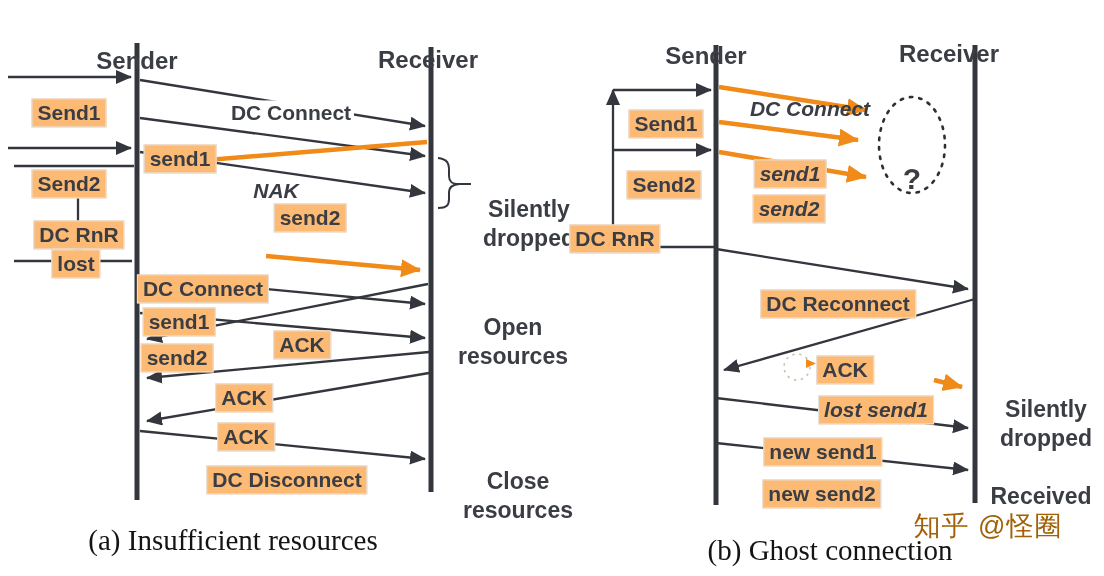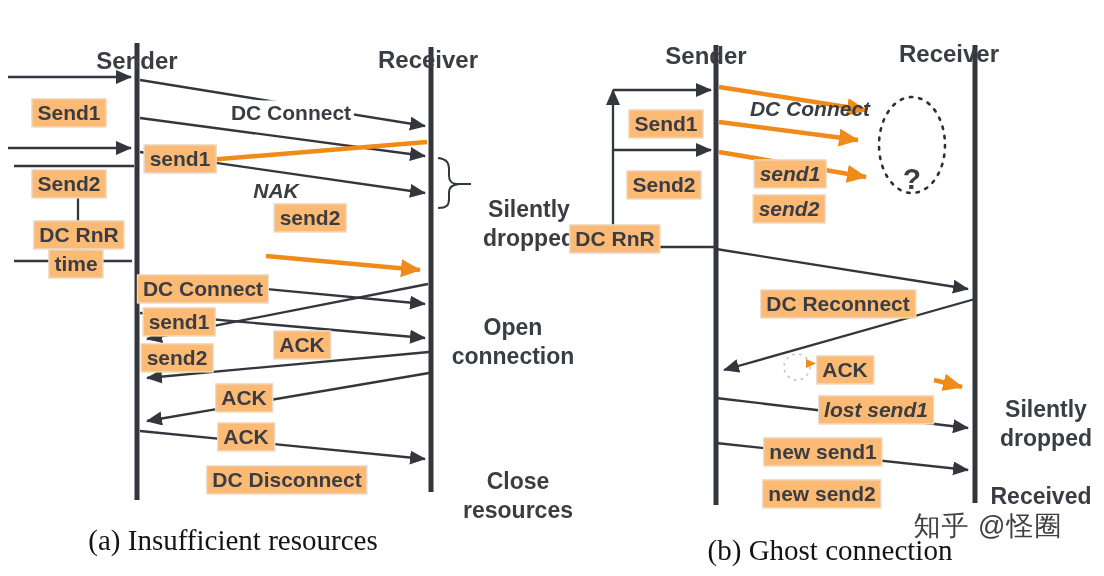--- a/index.html
+++ b/index.html
@@ -19,21 +19,21 @@
   .note { font-size:23px; white-space:normal; text-align:center; background:transparent; line-height:1.28; }
   .ital { font-style:italic; }
   .qmark { font-size:30px; background:transparent; }
   .cap {
     position:absolute; transform:translate(-50%,-50%);
     font-family:"Liberation Serif", serif; font-size:29px; color:#141414;
     white-space:nowrap; z-index:3;
   }
   .wm {
     position:absolute; transform:translate(-50%,-50%);
-    font-size:27px; color:#404040; white-space:nowrap; z-index:4; letter-spacing:1px;
+    font-size:27px; color:#a16207; white-space:nowrap; z-index:4; letter-spacing:1px;
   }
 </style>
 </head>
 <body>
 
 <div class="canvas">
 
   <svg width="1104" height="576" viewBox="0 0 1104 576">
     <defs>
       <marker id="ahd" markerUnits="userSpaceOnUse" markerWidth="17" markerHeight="15" refX="15" refY="7" orient="auto">
@@ -111,31 +111,31 @@
   <div class="lbl boxed" style="left:69px;  top:149px;">Send2</div>
 
   <div class="lbl plain" style="left:291px; top:78px;">DC Connect</div>
   <div class="lbl boxed" style="left:180px; top:124px;">send1</div>
   <div class="lbl plain ital" style="left:276px; top:156px;">NAK</div>
   <div class="lbl boxed" style="left:310px; top:183px;">send2</div>
 
   <div class="lbl note" style="left:529px; top:189px; width:124px;">Silently dropped</div>
 
   <div class="lbl boxed" style="left:79px; top:200px;">DC RnR</div>
-  <div class="lbl boxed" style="left:76px; top:229px;">time</div>
+  <div class="lbl boxed" style="left:76px; top:229px;">lost</div>
 
   <div class="lbl boxed" style="left:203px; top:254px;">DC Connect</div>
   <div class="lbl boxed" style="left:179px; top:287px;">send1</div>
   <div class="lbl boxed" style="left:302px; top:310px;">ACK</div>
   <div class="lbl boxed" style="left:177px; top:323px;">send2</div>
   <div class="lbl boxed" style="left:244px; top:363px;">ACK</div>
   <div class="lbl boxed" style="left:246px; top:402px;">ACK</div>
   <div class="lbl boxed" style="left:287px; top:445px;">DC Disconnect</div>
 
-  <div class="lbl note" style="left:513px; top:307px; width:150px;">Open connection</div>
+  <div class="lbl note" style="left:513px; top:307px; width:150px;">Open resources</div>
   <div class="lbl note" style="left:518px; top:461px; width:144px;">Close resources</div>
 
   <div class="cap" style="left:233px; top:540px;font-family:Liberation Serif, serif;">(a)  Insufficient resources</div>
 
   <div class="lbl hdr" style="left:706px; top:21px;">Sender</div>
   <div class="lbl hdr" style="left:949px; top:19px;">Receiver</div>
 
   <div class="lbl boxed" style="left:666px; top:89px;">Send1</div>
   <div class="lbl boxed" style="left:664px; top:150px;">Send2</div>
 

